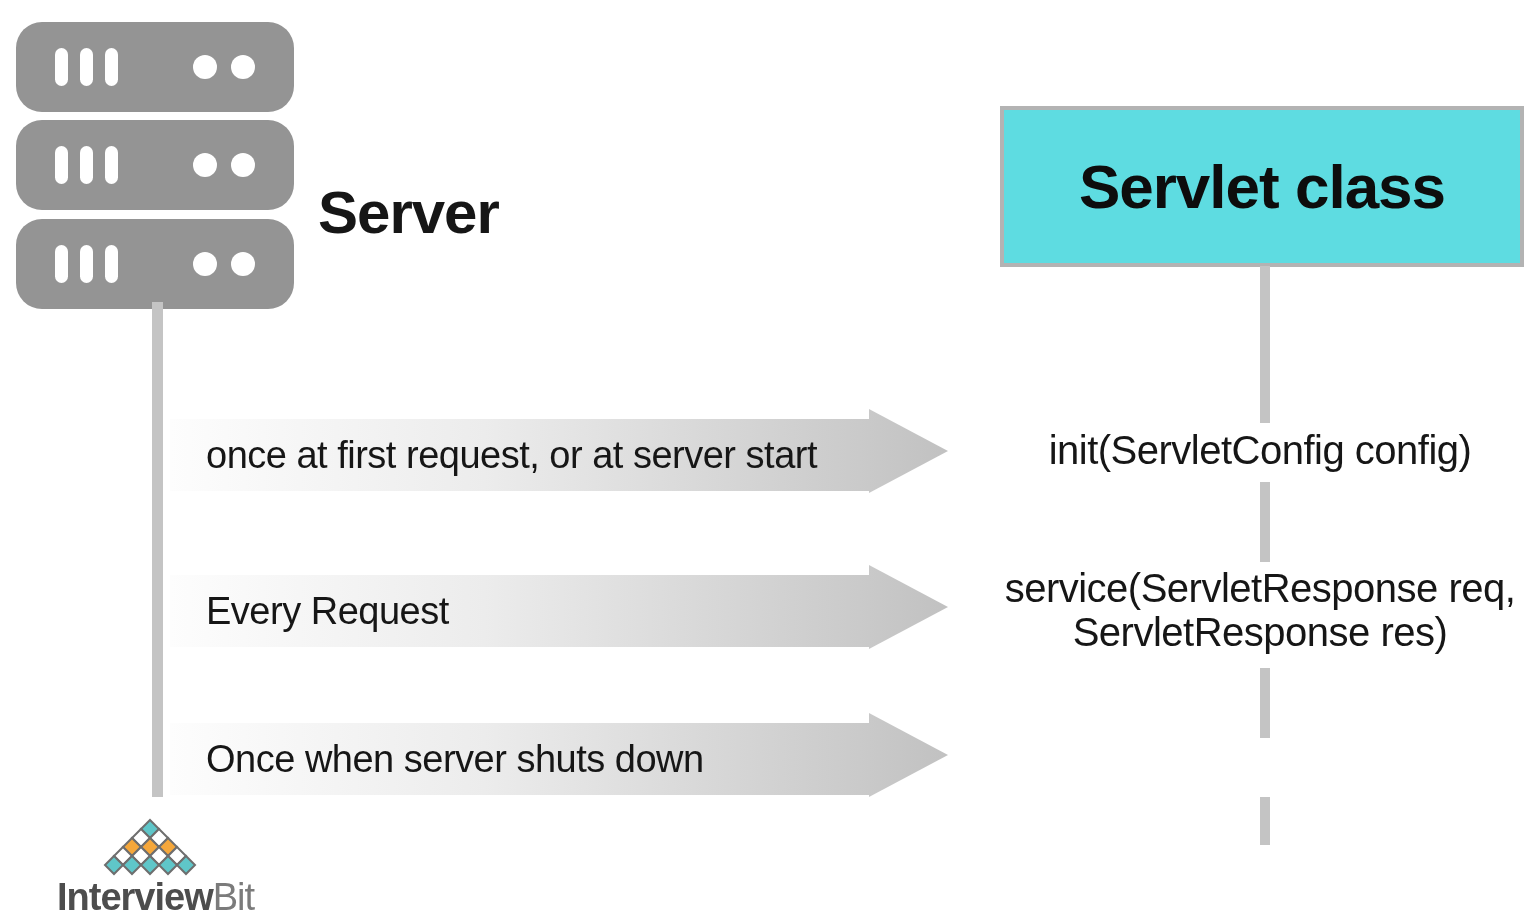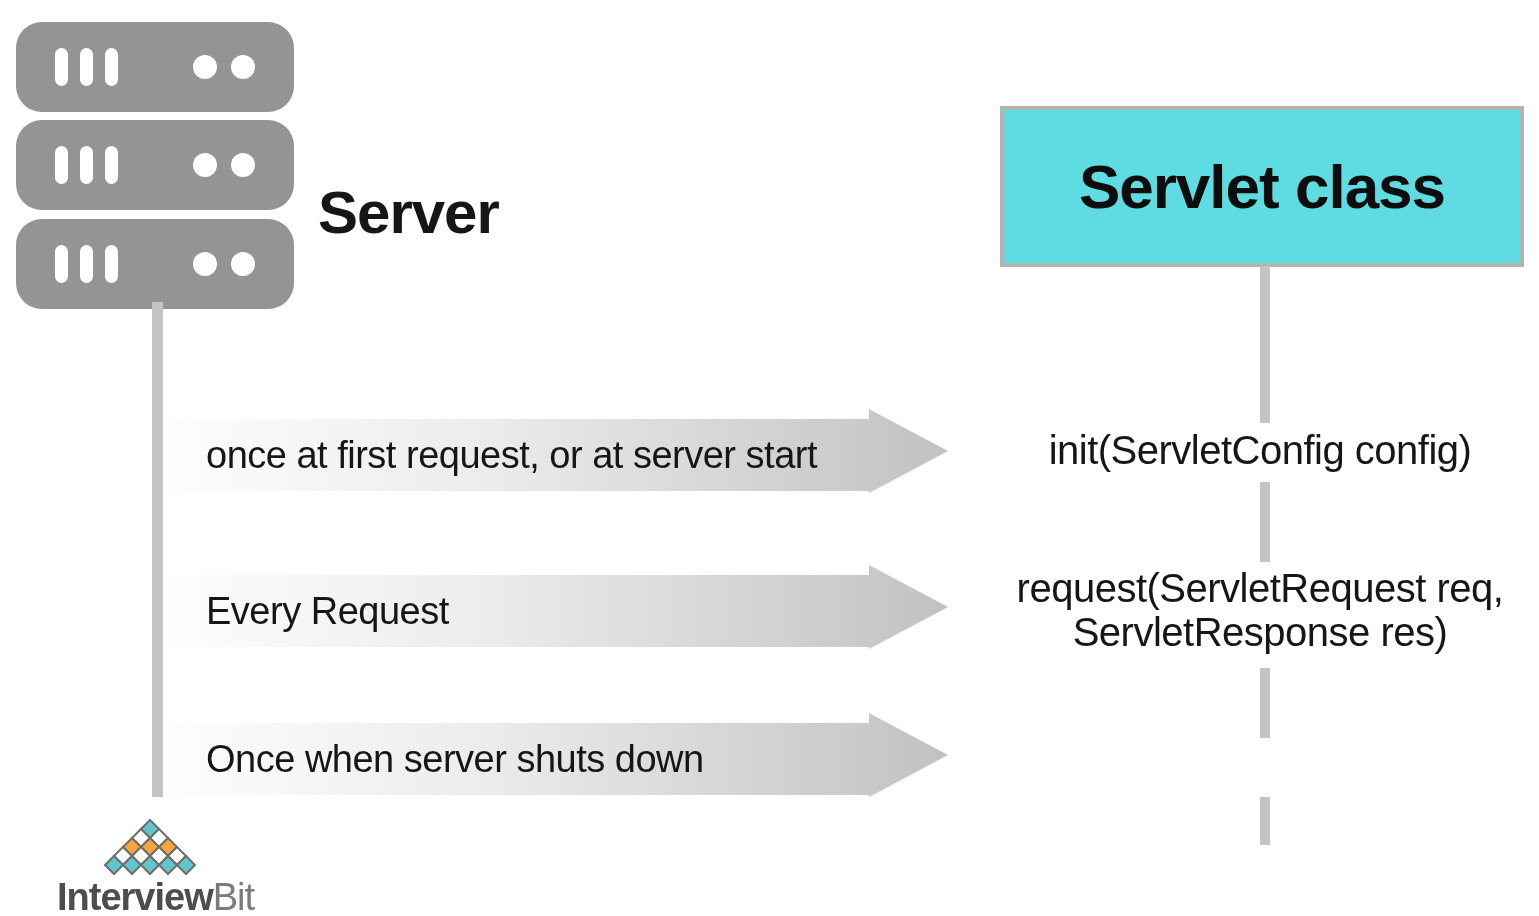--- a/index.html
+++ b/index.html
@@ -110,21 +110,21 @@
     <span>Servlet class</span>
   </div>
 
   <div class="seg sa"></div>
   <div class="seg sb"></div>
   <div class="seg sc"></div>
   <div class="seg sd"></div>
 
   <div class="method m1">init(ServletConfig config)</div>
   <div class="method m2">
-    <div>request(ServletRequest req,</div>
+    <div>service(ServletResponse req,</div>
     <div>ServletResponse res)</div>
   </div>
 
   <div class="logo">
     <svg viewBox="-2 -2 94 58" aria-hidden="true">
 
       <path class="d d-teal" d="M45 0 L54 9 L45 18 L36 9 Z"></path>
 
       <path class="d d-white" d="M36 9 L45 18 L36 27 L27 18 Z"></path>
       <path class="d d-white" d="M54 9 L63 18 L54 27 L45 18 Z"></path>

